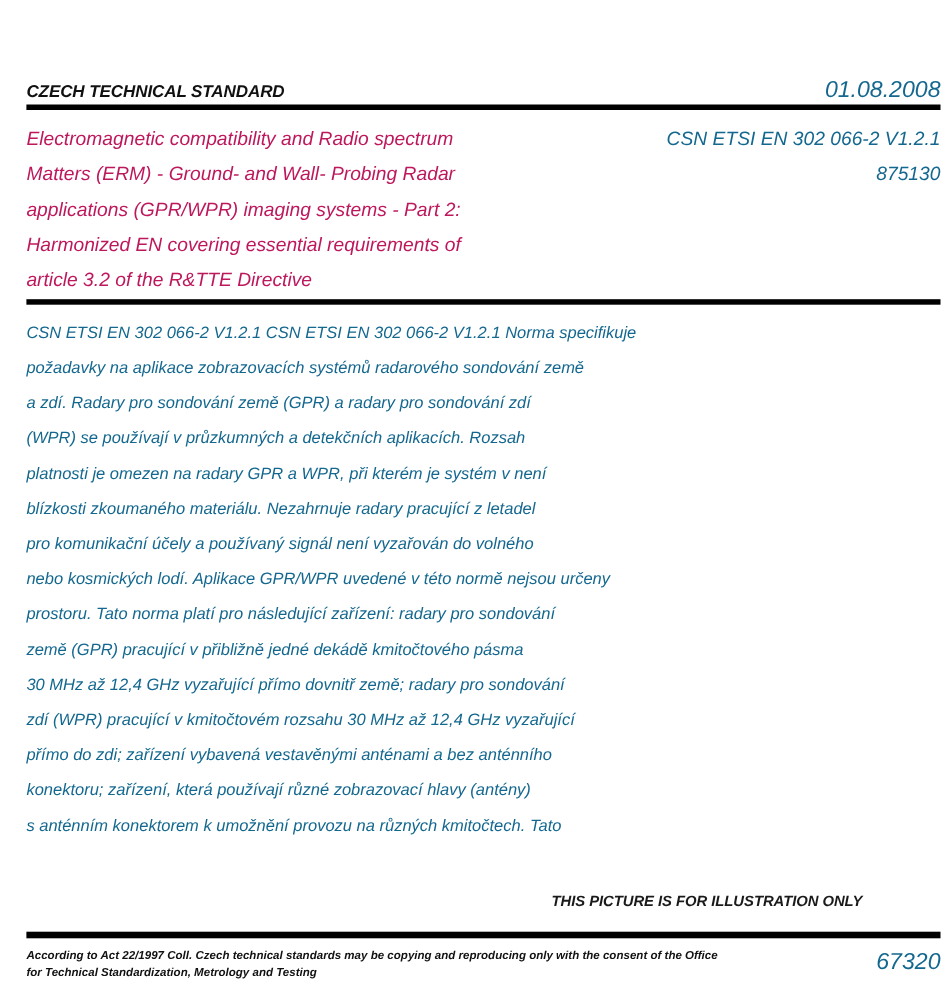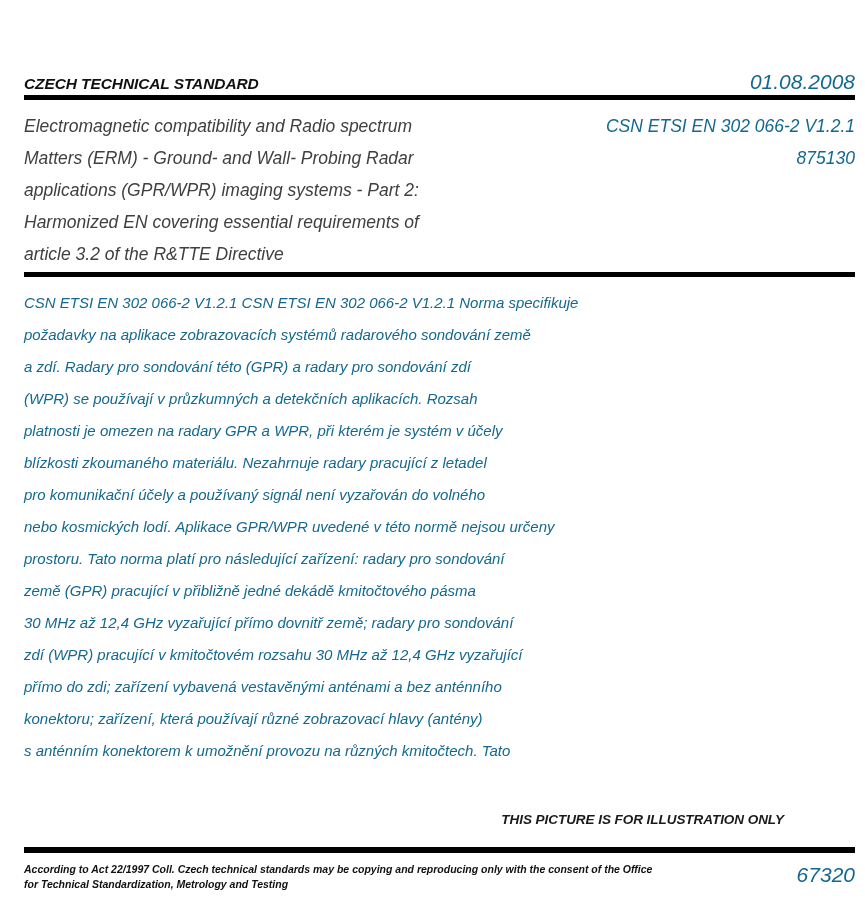--- a/index.html
+++ b/index.html
@@ -67,21 +67,21 @@
     position: absolute;
     left: 14px;
     right: 20px;
     top: 110px;
     display: flex;
     justify-content: space-between;
     align-items: flex-start;
   }
   .title-left {
     width: 500px;
-    color: #404040;
+    color: #be185d;
     font-size: 17.5px;
     line-height: 32px;
     font-family: "Liberation Sans", sans-serif;
   }
   .title-left .tline { display: block; white-space: nowrap; }
 
   .title-right {
     flex: 1;
     text-align: right;
     color: #14688f;
@@ -171,23 +171,23 @@
       <span class="tline">CSN ETSI EN 302 066-2 V1.2.1</span>
       <span class="tline">875130</span>
     </div>
   </div>
 
   <div class="rule rule-mid"></div>
 
   <div class="abstract">
     <span class="bline">CSN ETSI EN 302 066-2 V1.2.1 CSN ETSI EN 302 066-2 V1.2.1    Norma specifikuje</span>
     <span class="bline">požadavky na aplikace zobrazovacích systémů radarového sondování země</span>
-    <span class="bline">a zdí. Radary pro sondování této (GPR) a radary pro sondování zdí</span>
+    <span class="bline">a zdí. Radary pro sondování země (GPR) a radary pro sondování zdí</span>
     <span class="bline">(WPR) se používají v průzkumných a detekčních aplikacích. Rozsah</span>
-    <span class="bline">platnosti je omezen na radary GPR a WPR, při kterém je systém v účely</span>
+    <span class="bline">platnosti je omezen na radary GPR a WPR, při kterém je systém v není</span>
     <span class="bline">blízkosti zkoumaného materiálu. Nezahrnuje radary pracující z letadel</span>
     <span class="bline">pro komunikační účely a používaný signál není vyzařován do volného</span>
     <span class="bline">nebo kosmických lodí. Aplikace GPR/WPR uvedené v této normě nejsou určeny</span>
     <span class="bline">prostoru. Tato norma platí pro následující zařízení: radary pro sondování</span>
     <span class="bline">země (GPR) pracující v přibližně jedné dekádě kmitočtového pásma</span>
     <span class="bline">30 MHz až 12,4 GHz vyzařující přímo dovnitř země; radary pro sondování</span>
     <span class="bline">zdí (WPR) pracující v kmitočtovém rozsahu 30 MHz až 12,4 GHz vyzařující</span>
     <span class="bline">přímo do zdi; zařízení vybavená vestavěnými anténami a bez anténního</span>
     <span class="bline">konektoru; zařízení, která používají různé zobrazovací hlavy (antény)</span>
     <span class="bline">s anténním konektorem k umožnění provozu na různých kmitočtech. Tato</span>

